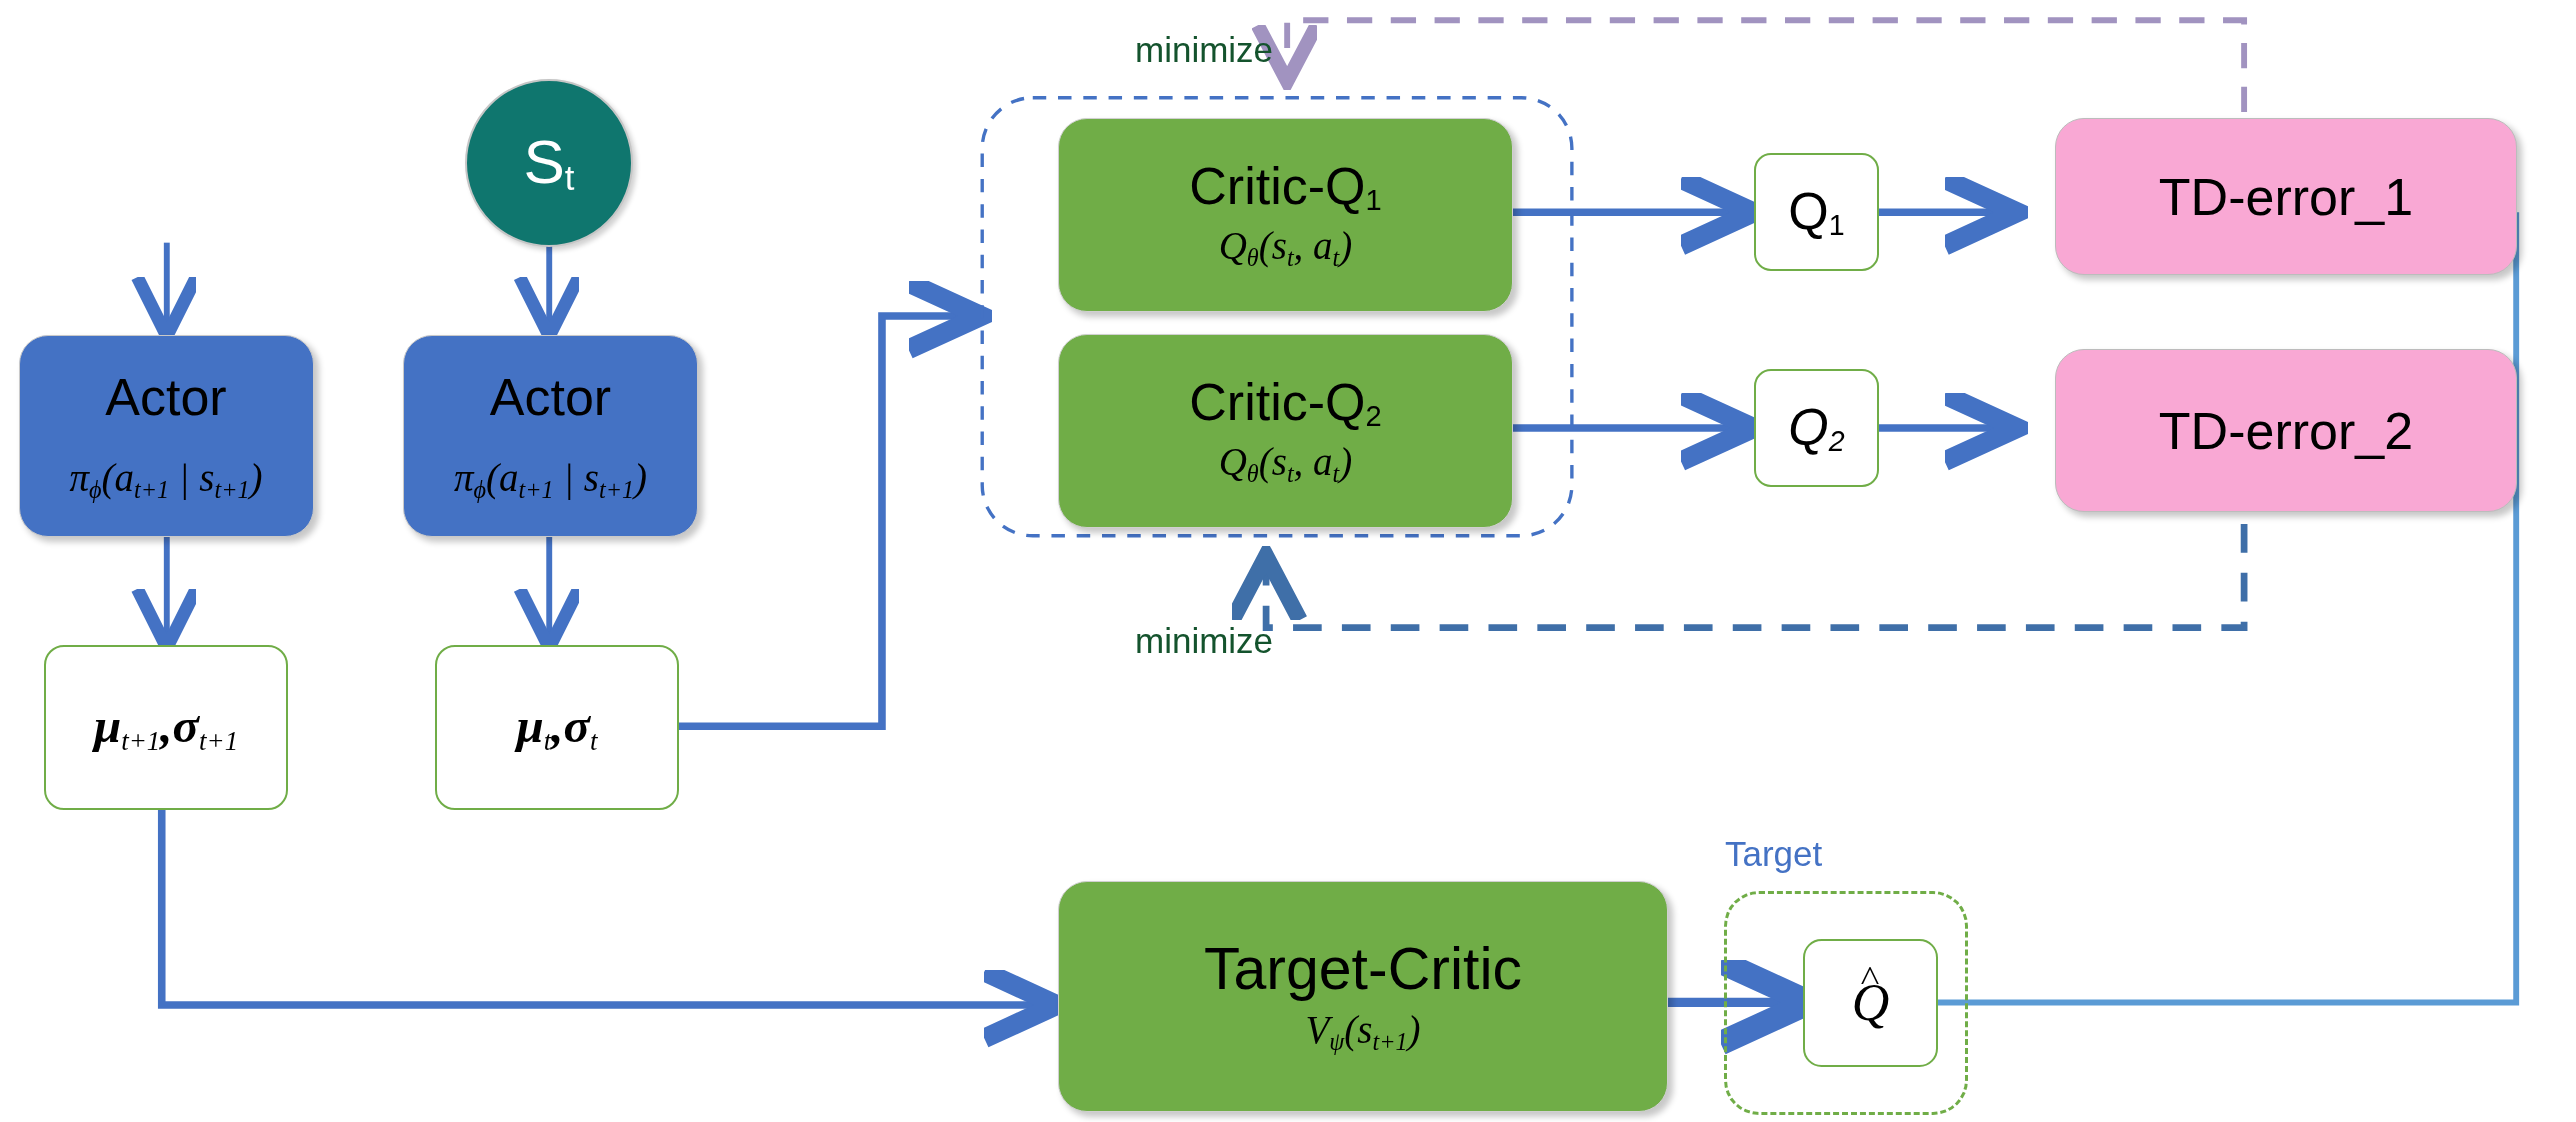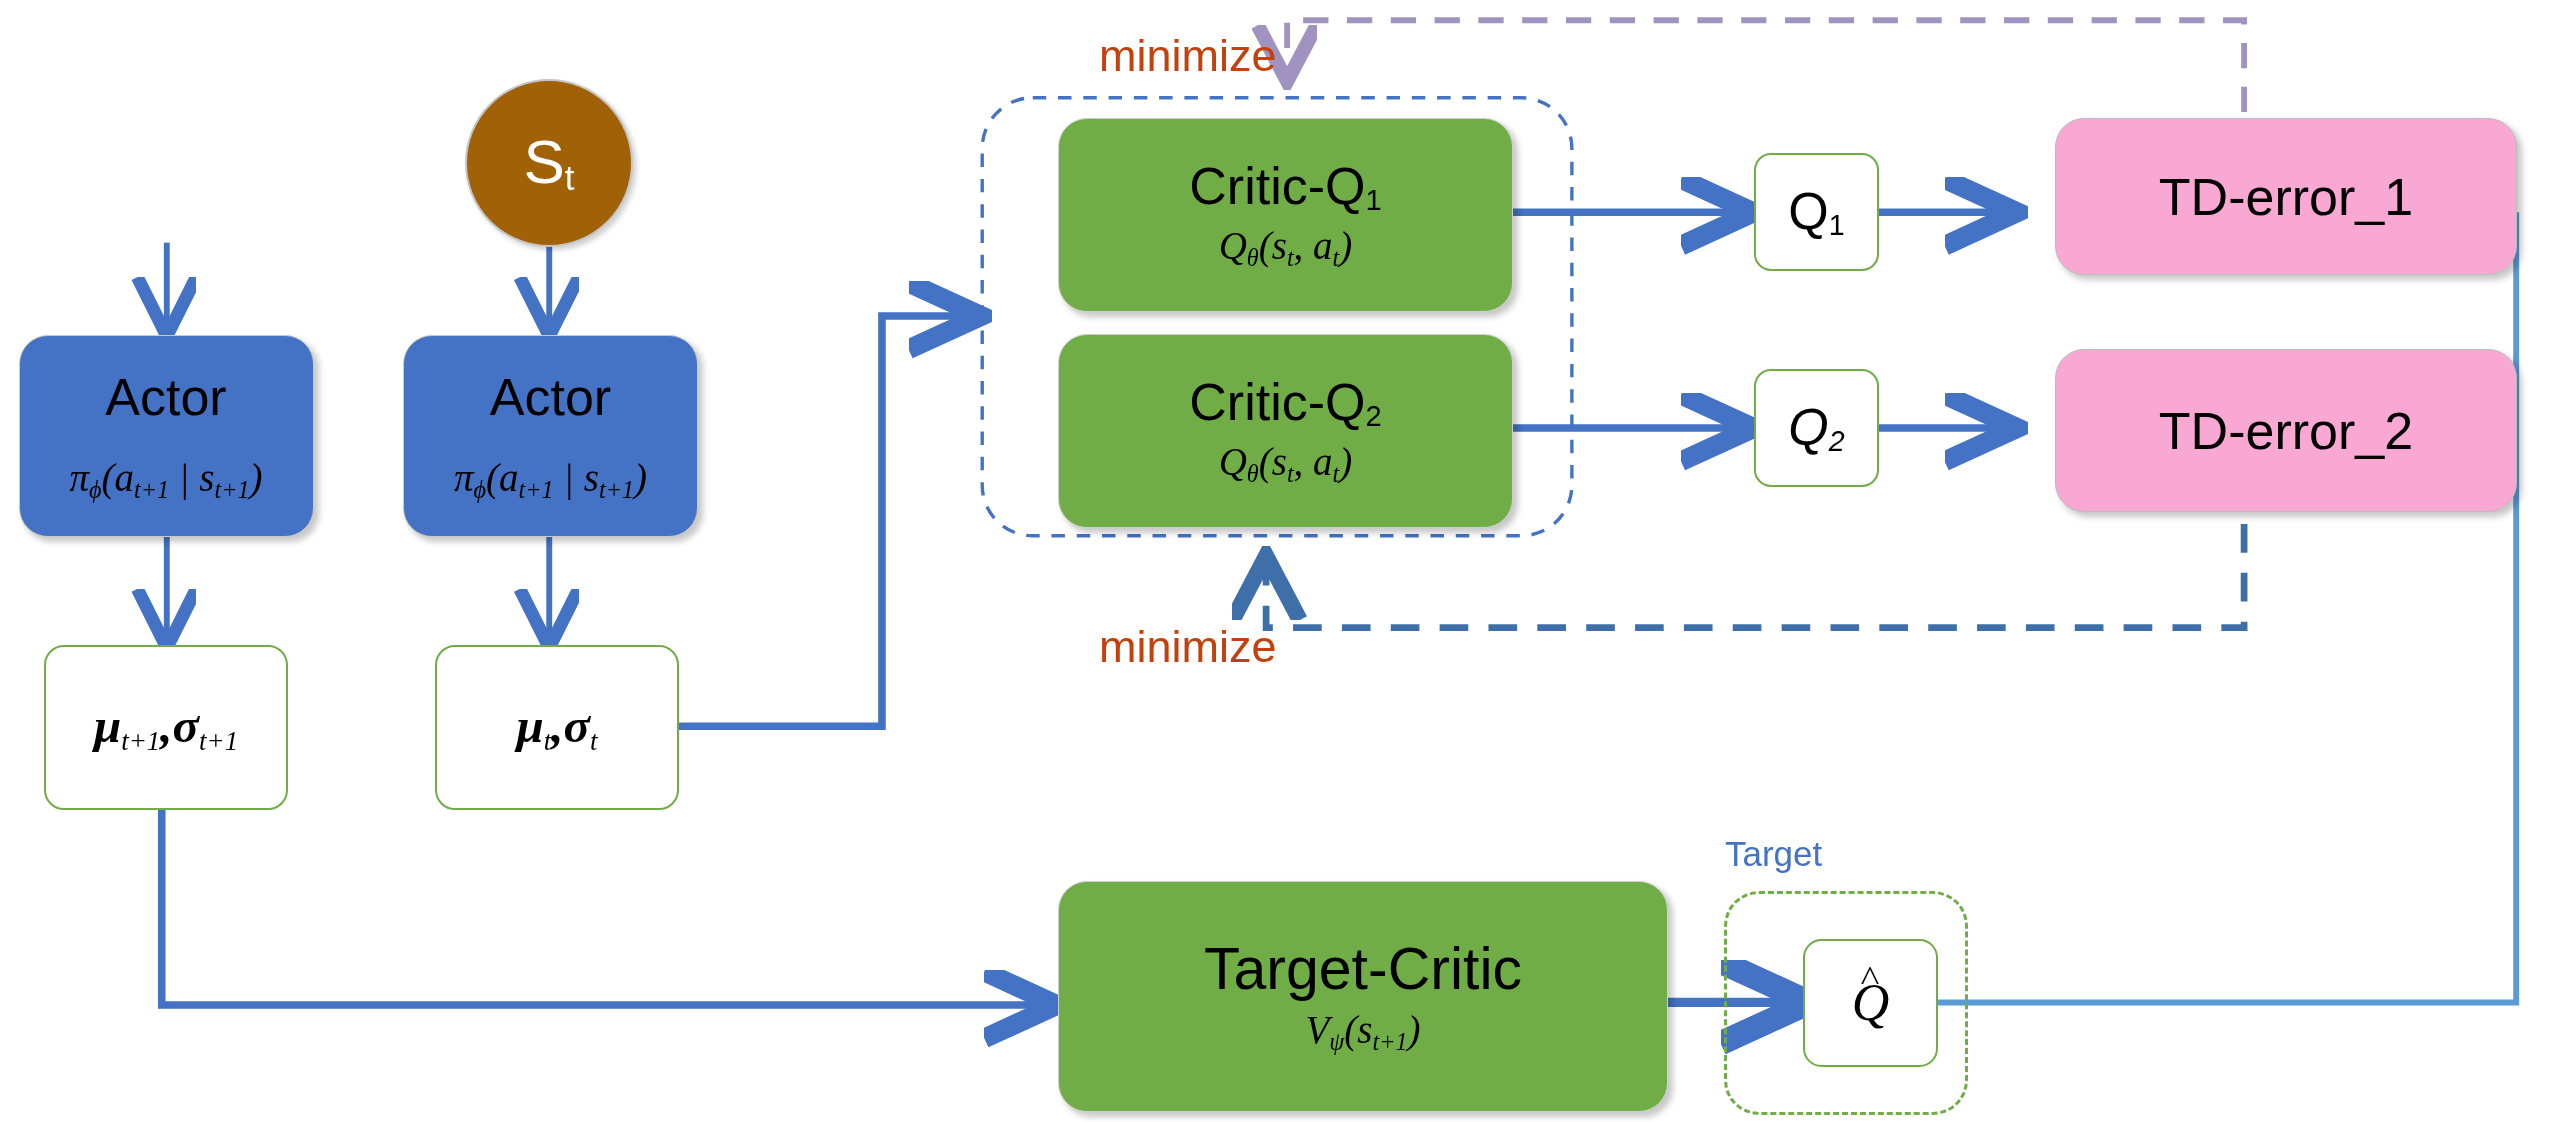--- a/index.html
+++ b/index.html
@@ -3,36 +3,36 @@
 <meta charset="utf-8">
 <style>
   html,body{margin:0;padding:0;background:#ffffff;}
   body{font-family:"Liberation Sans", sans-serif;}
   #stage{position:relative;width:2576px;height:1123px;background:#fff;overflow:hidden;}
   svg.layer{position:absolute;left:0;top:0;width:2576px;height:1123px;}
   .node{position:absolute;box-sizing:border-box;display:flex;flex-direction:column;
         align-items:center;justify-content:center;text-align:center;}
   .rbox{border-radius:29px;box-shadow:4.2px 4.2px 5.9px rgba(0,0,0,0.22);}
   .blue-fill{background:#4472C4;border:1.7px solid #c9c9c9;gap:24px;}
-  .red-fill{background:#a16207;border:2.5px solid #c6c6c6;}
+  .red-fill{background:#0f766e;border:2.5px solid #c6c6c6;}
   .green-fill{background:#70AD47;border:1.7px solid #d0d0d0;}
   .gray-fill{background:#f9a8d4;border:1.7px solid #bcbcbc;margin-left:37px;}
   .white-green{background:#ffffff;border:2.5px solid #70AD47;border-radius:20px;}
   .circle{border-radius:50%;}
   .title-lg{font-size:52px;color:#000;line-height:1.02;font-weight:400;}
   .title-wh{font-size:62px;color:#ffffff;line-height:1;}
   .sub-math{font-family:"Liberation Serif", serif;font-style:italic;font-size:39px;color:#000;line-height:1;margin-top:10px;}
   .sub-math .sub{font-size:0.62em;vertical-align:-0.28em;font-style:italic;}
   .mu-math{font-family:"Liberation Serif", serif;font-style:italic;font-weight:bold;font-size:49px;color:#000;}
   .mu-math .sub{font-size:0.55em;vertical-align:-0.3em;font-weight:normal;}
   .qlab{font-size:52px;color:#000;font-family:"Liberation Sans", sans-serif;}
   .qlab .sub{font-size:0.55em;vertical-align:-0.22em;}
   .tdlab{font-size:52px;color:#000;}
   .sublab{font-size:0.56em;vertical-align:-0.2em;}
-  .minlabel{position:absolute;color:#c2410c;font-size:45px;font-family:"Liberation Sans", sans-serif;white-space:nowrap;}
+  .minlabel{position:absolute;color:#14532d;font-size:35px;font-family:"Liberation Sans", sans-serif;white-space:nowrap;margin-left:36px;}
   .targetlabel{position:absolute;color:#4472C4;font-size:35px;white-space:nowrap;}
   .qhat{font-family:"Liberation Serif", serif;font-style:italic;font-size:52px;color:#000;position:relative;line-height:1;}
   .qhat .hat{position:absolute;left:50%;top:-0.52em;transform:translateX(-52%);font-size:0.7em;font-style:normal;}
   .dashed-green{position:absolute;border:3.4px dashed #70AD47;border-radius:35px;box-sizing:border-box;}
 </style>
 </head>
 <body>
 
 <div id="stage">
 

